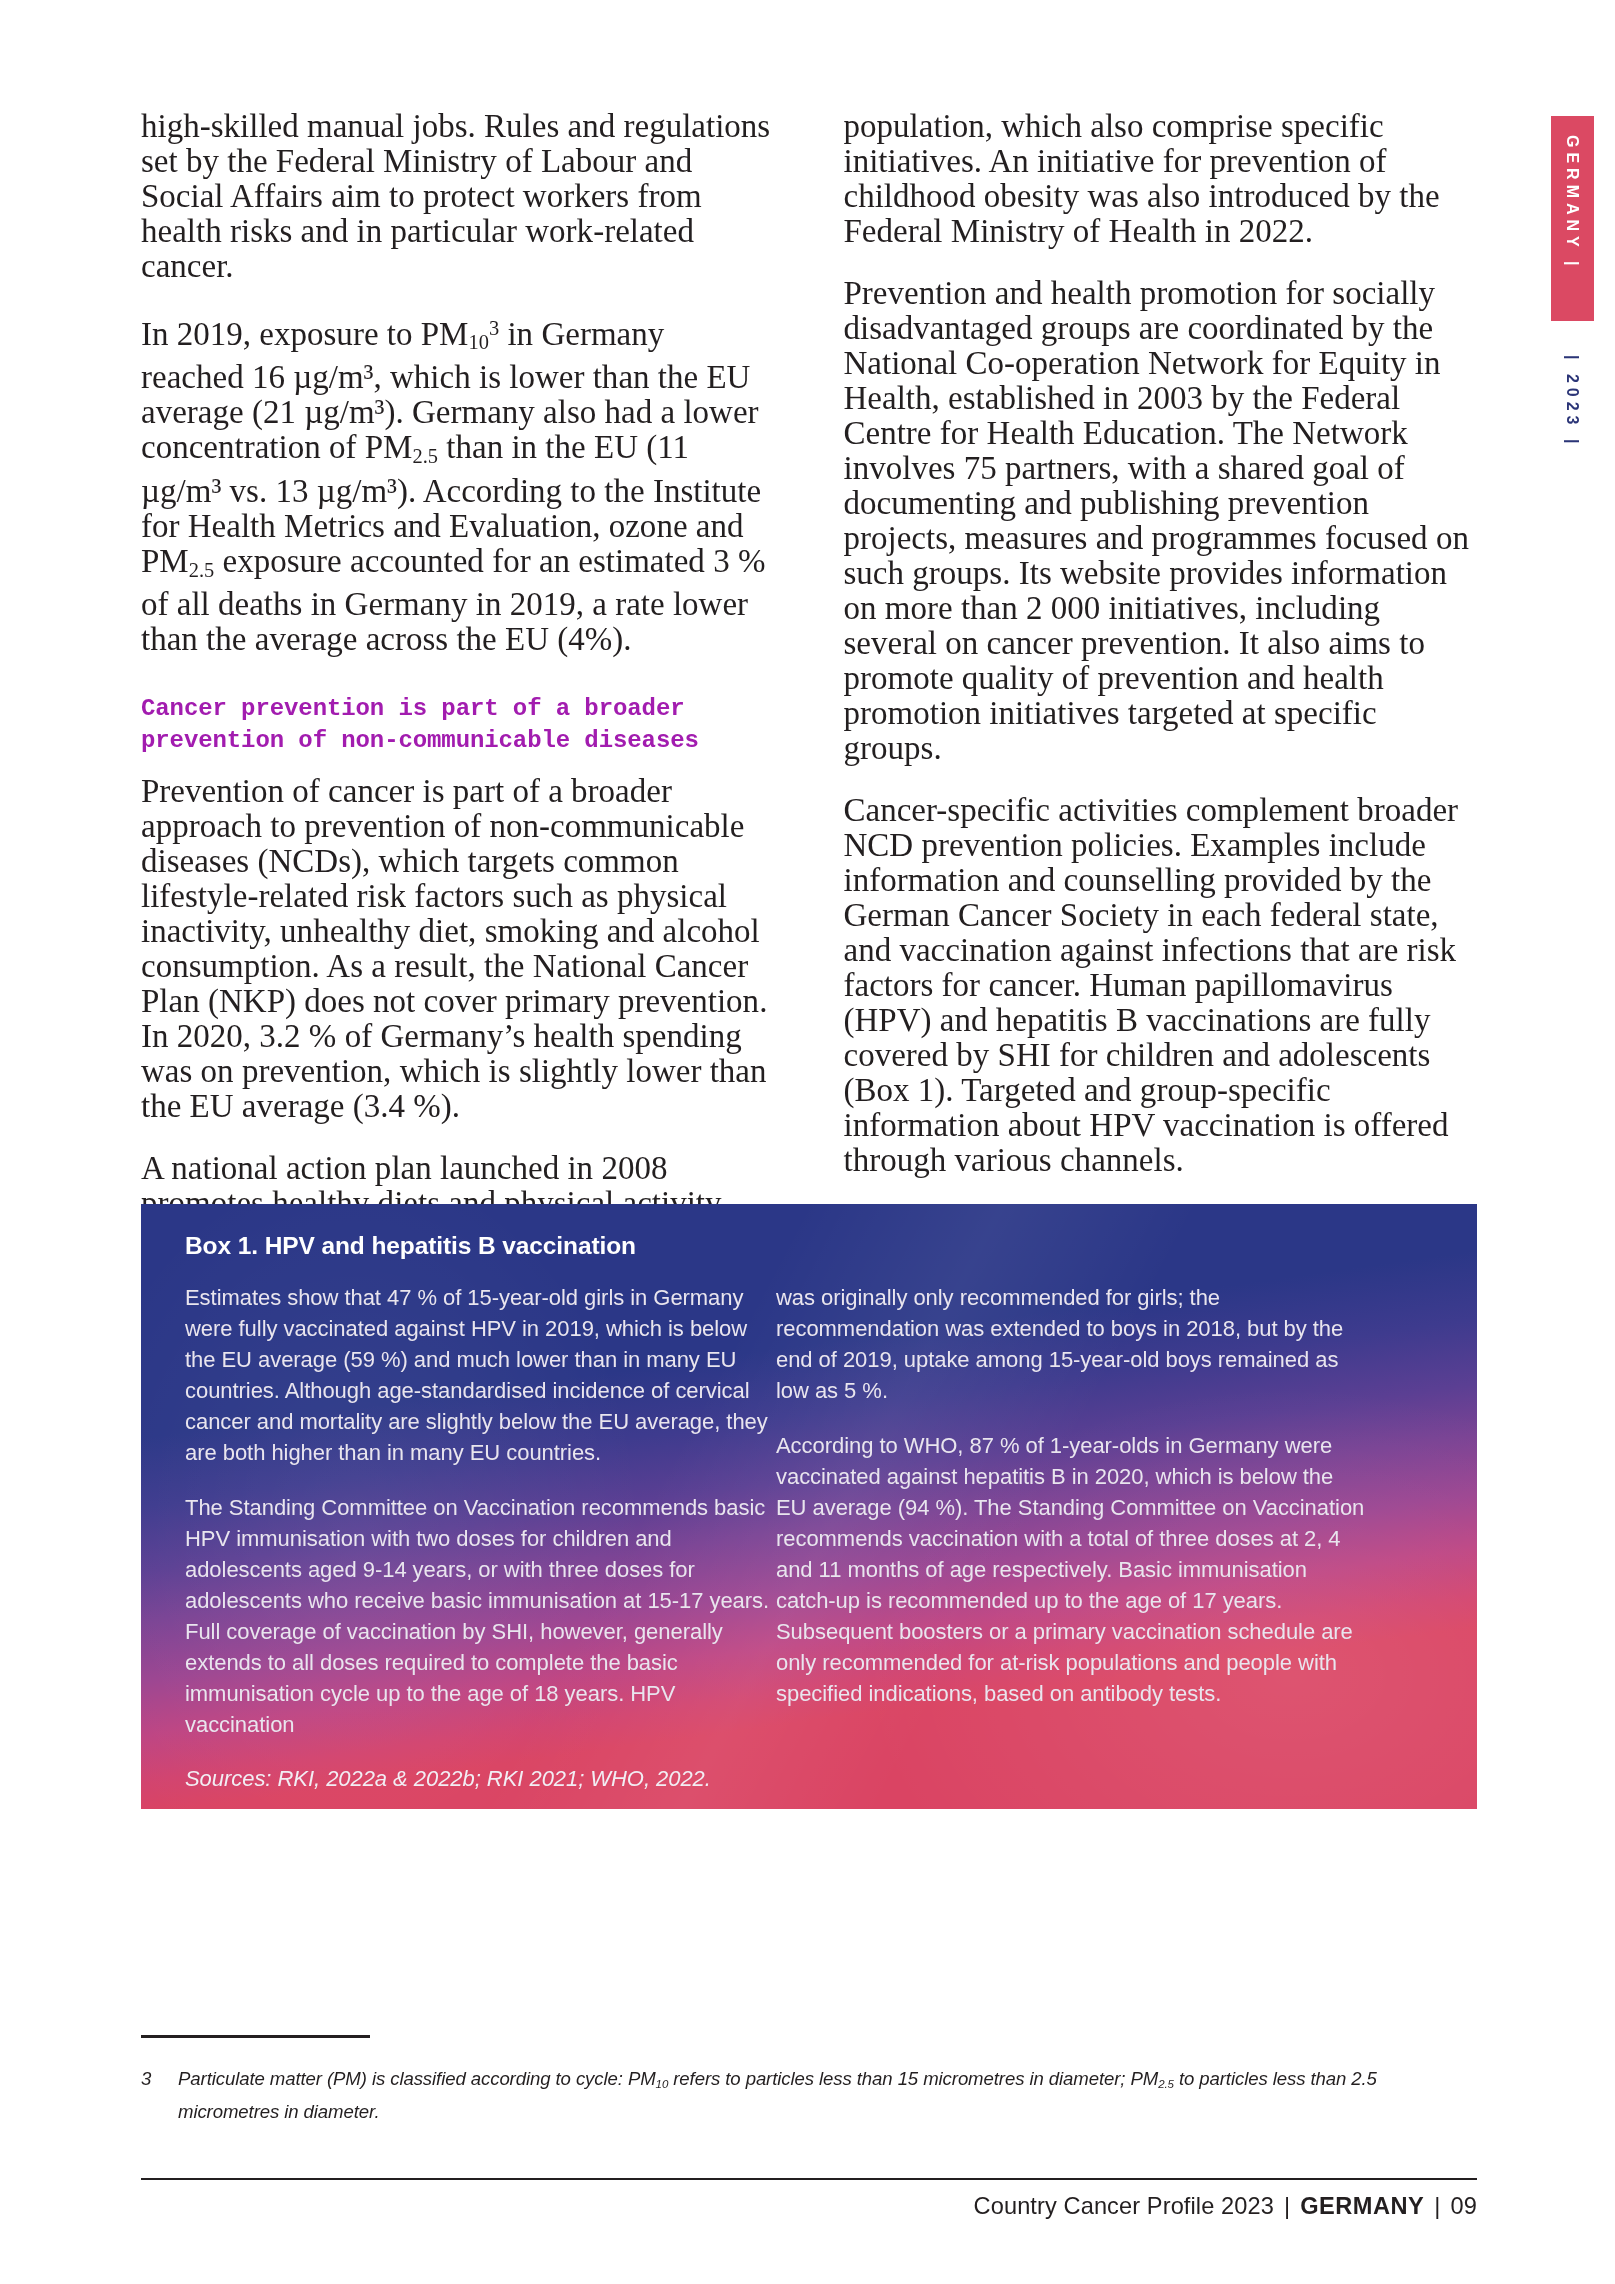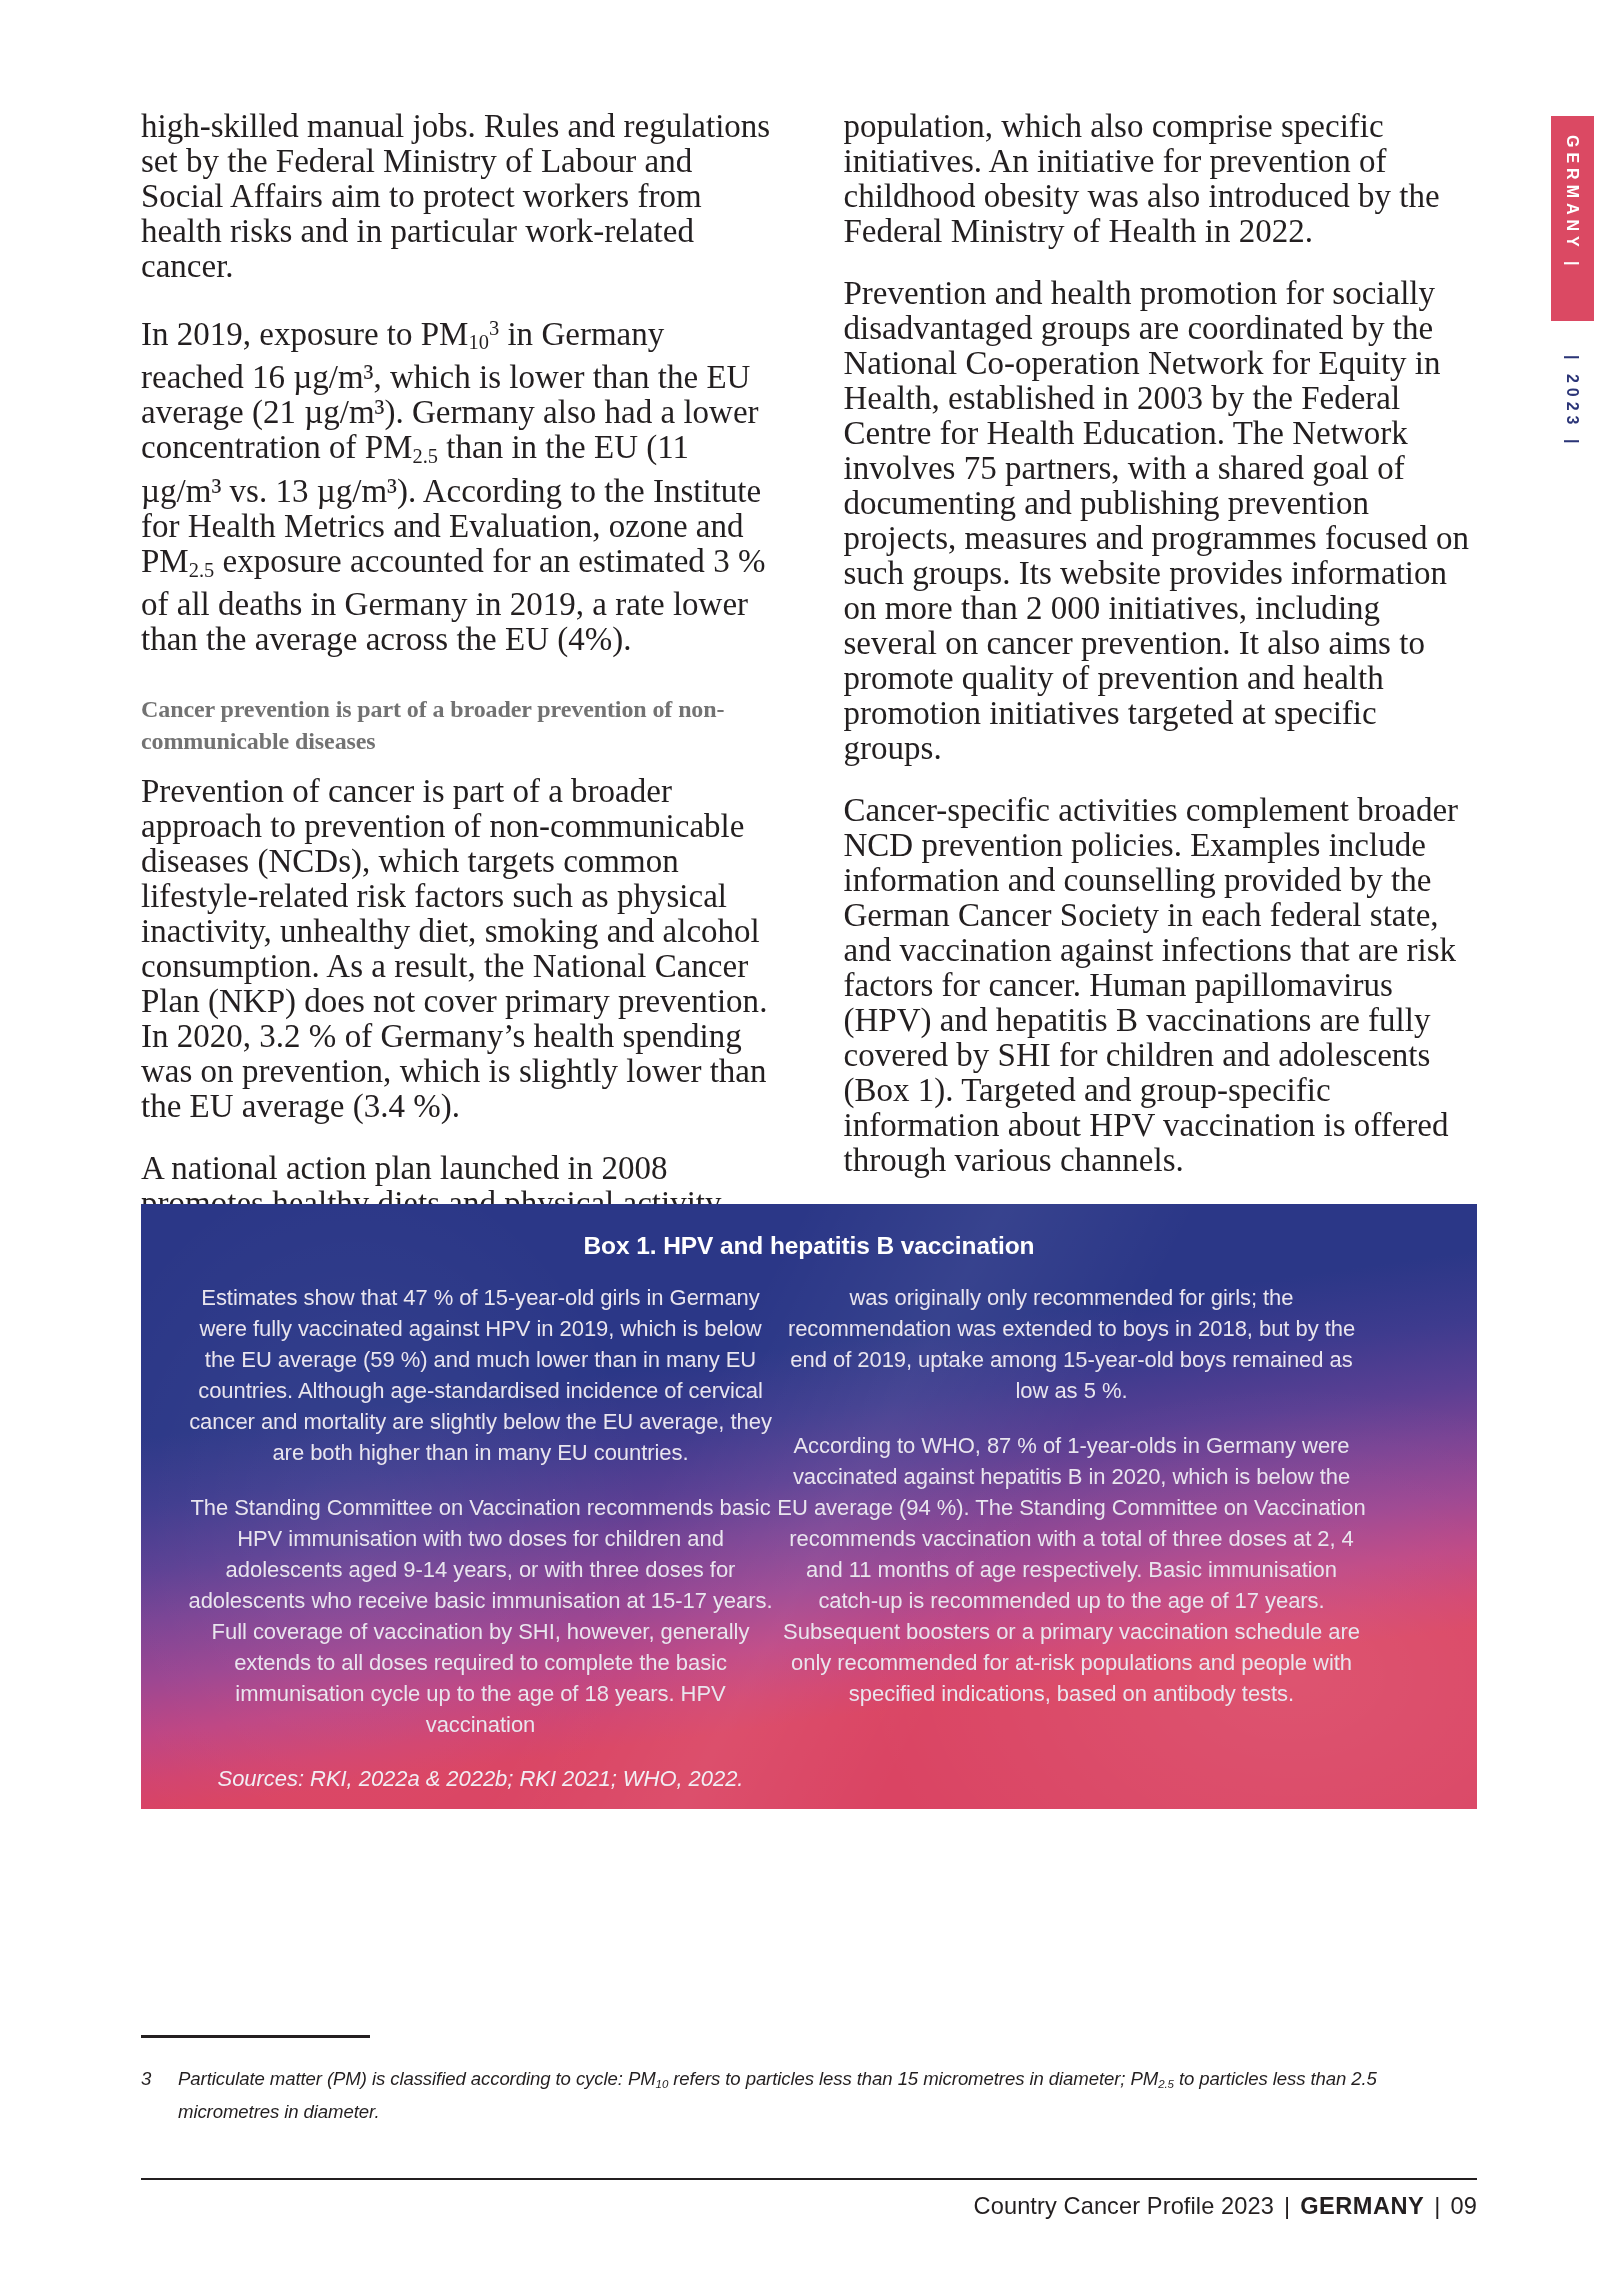--- a/index.html
+++ b/index.html
@@ -77,26 +77,26 @@
     margin: 0 0 27px 0;
     font-size: 33px;
     line-height: 35px;
     text-align: left;
     color: #231f20;
     letter-spacing: 0.01px;
   }
   .col p:last-child { margin-bottom: 0; }
 
   h2.sub {
-    font-family: Liberation Serif, serif;
+    font-family: Liberation Mono, monospace;
     font-weight: bold;
     font-size: 24px;
     line-height: 32px;
     margin: 36px 0 16.4px 0;
-    color: #737373;
+    color: #a21caf;
     letter-spacing: -0.1px;
   }
 
   sub.sml {
     font-size: 0.62em;
     vertical-align: -0.22em;
   }
   sup.sml {
     font-size: 0.62em;
     vertical-align: 0.48em;
@@ -127,21 +127,20 @@
     inset: 0;
     background:
       radial-gradient(ellipse 691px 473px at 86% 78%, rgba(255,255,255,0.085), rgba(255,255,255,0) 62%),
       radial-gradient(ellipse 491px 636px at 16% 55%, rgba(255,255,255,0.055), rgba(255,255,255,0) 60%),
       linear-gradient(118deg, rgba(255,255,255,0.0) 40%, rgba(255,255,255,0.06) 52%, rgba(255,255,255,0.0) 64%);
     pointer-events: none;
   }
   #box1-inner {
     position: relative;
     padding: 28px 44px 0 44px;
-    text-align: center;
   }
   #box1-title {
     font-family: "Liberation Sans", sans-serif;
     font-weight: bold;
     font-size: 24.5px;
     color: #ffffff;
     letter-spacing: -0.1px;
     margin-bottom: 22px;
   }
   #box1-cols {

